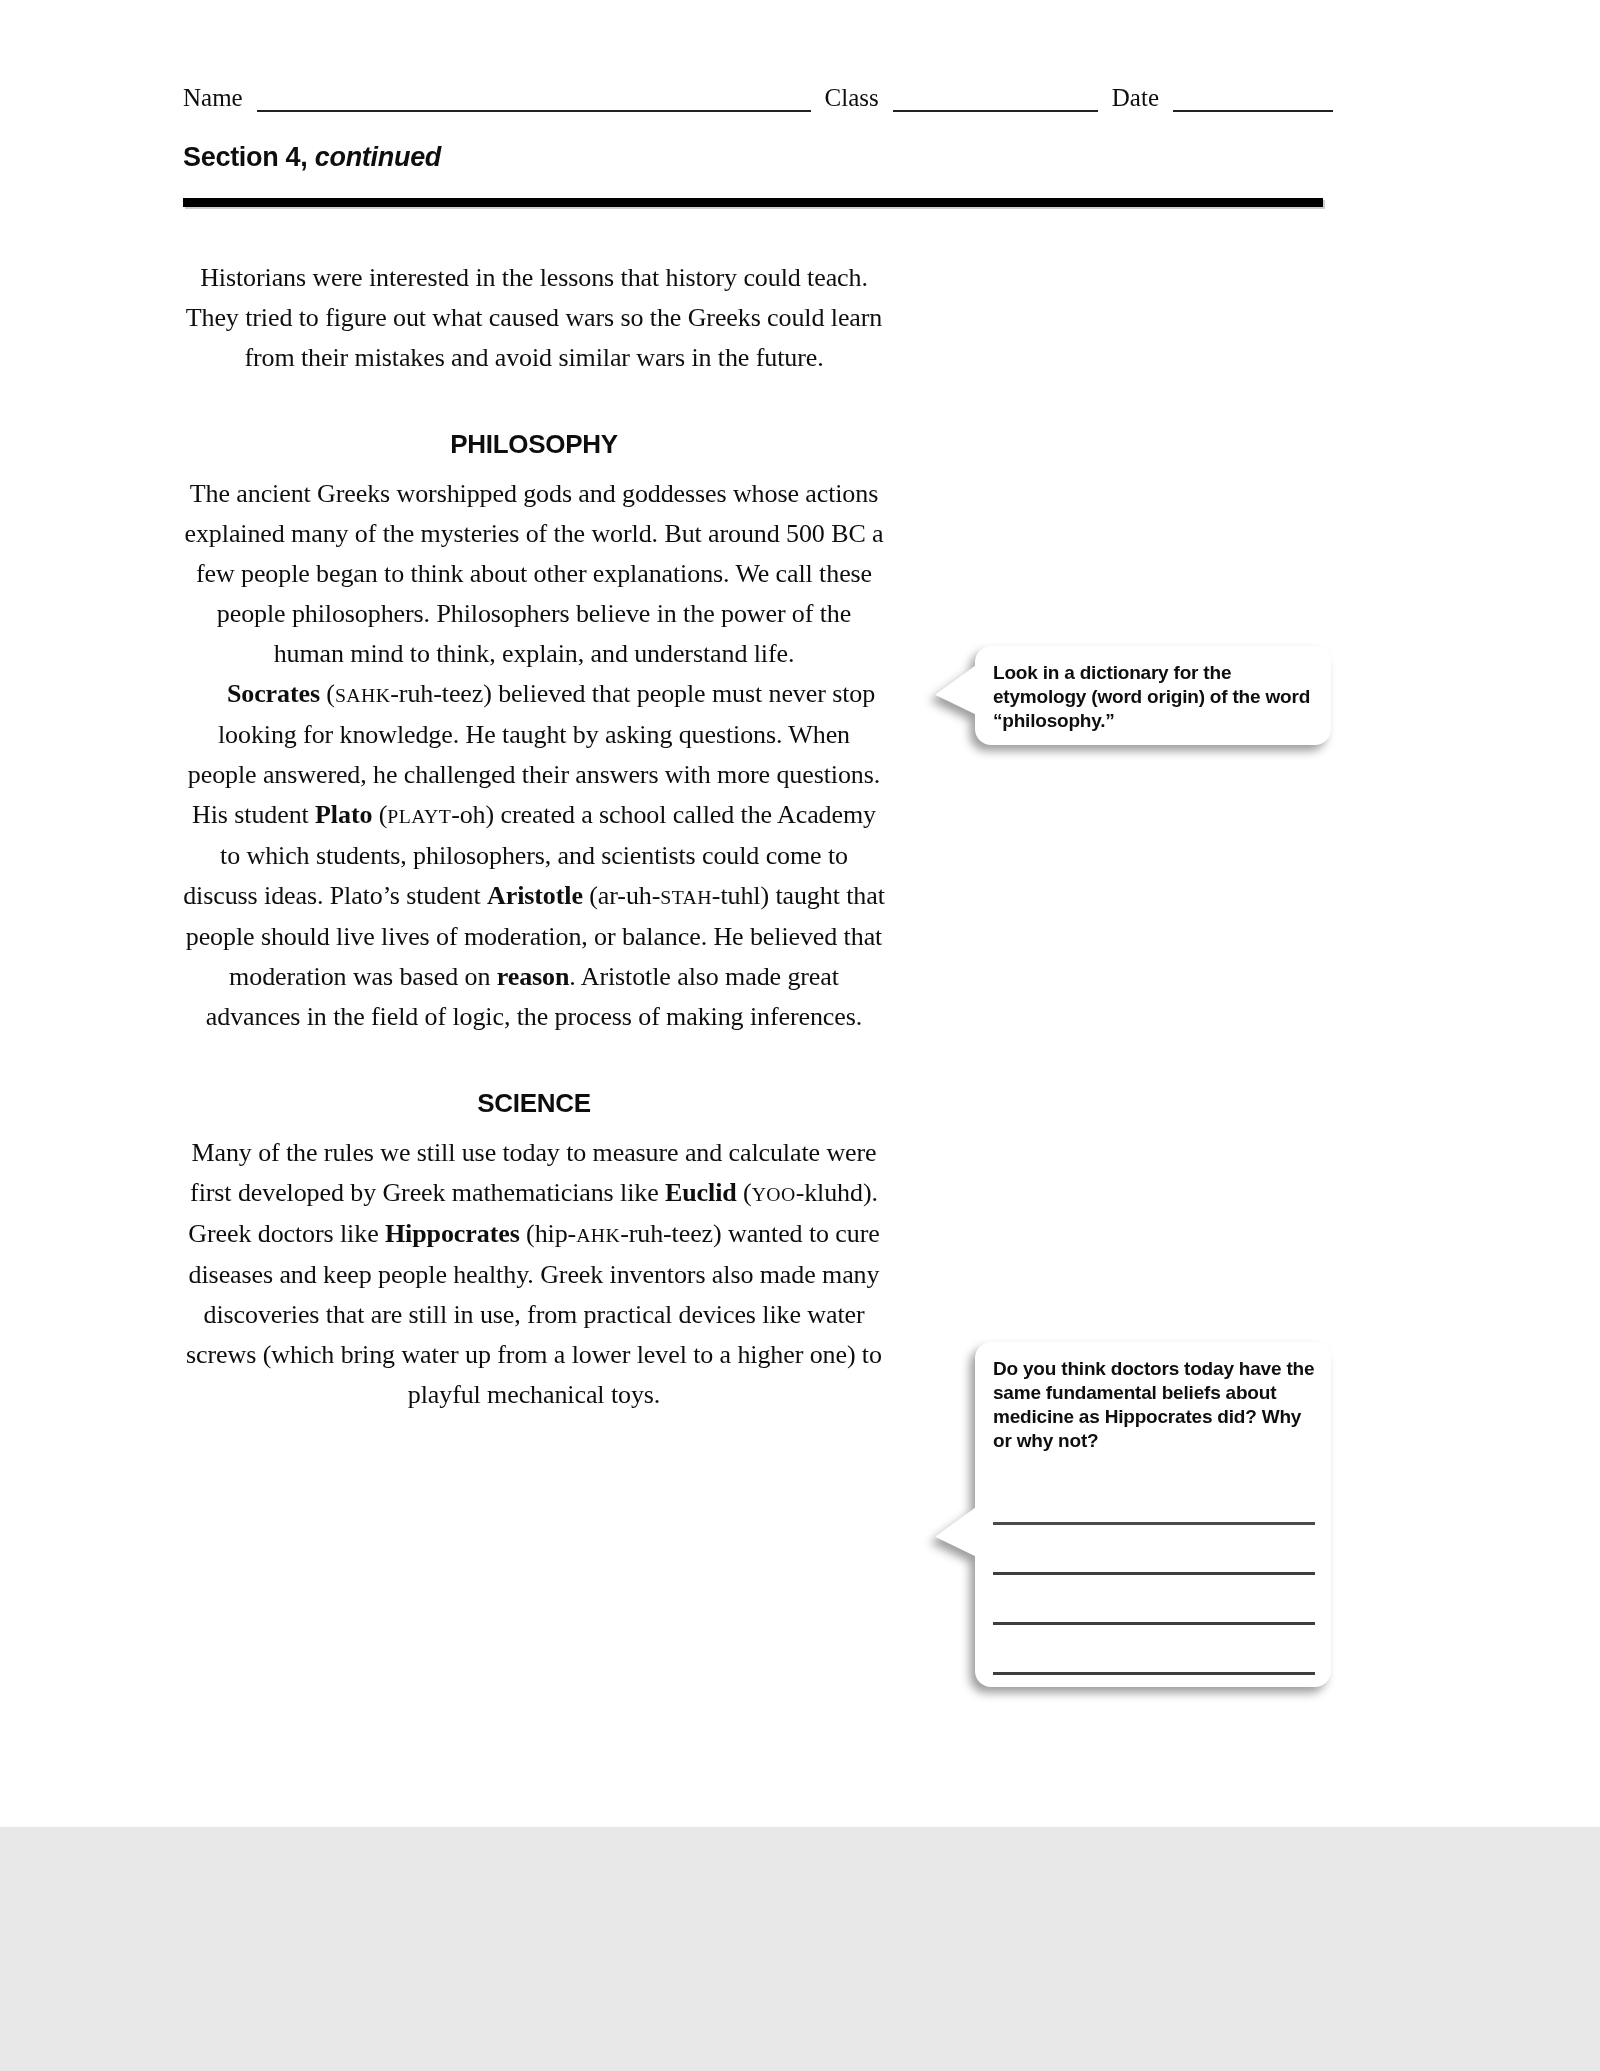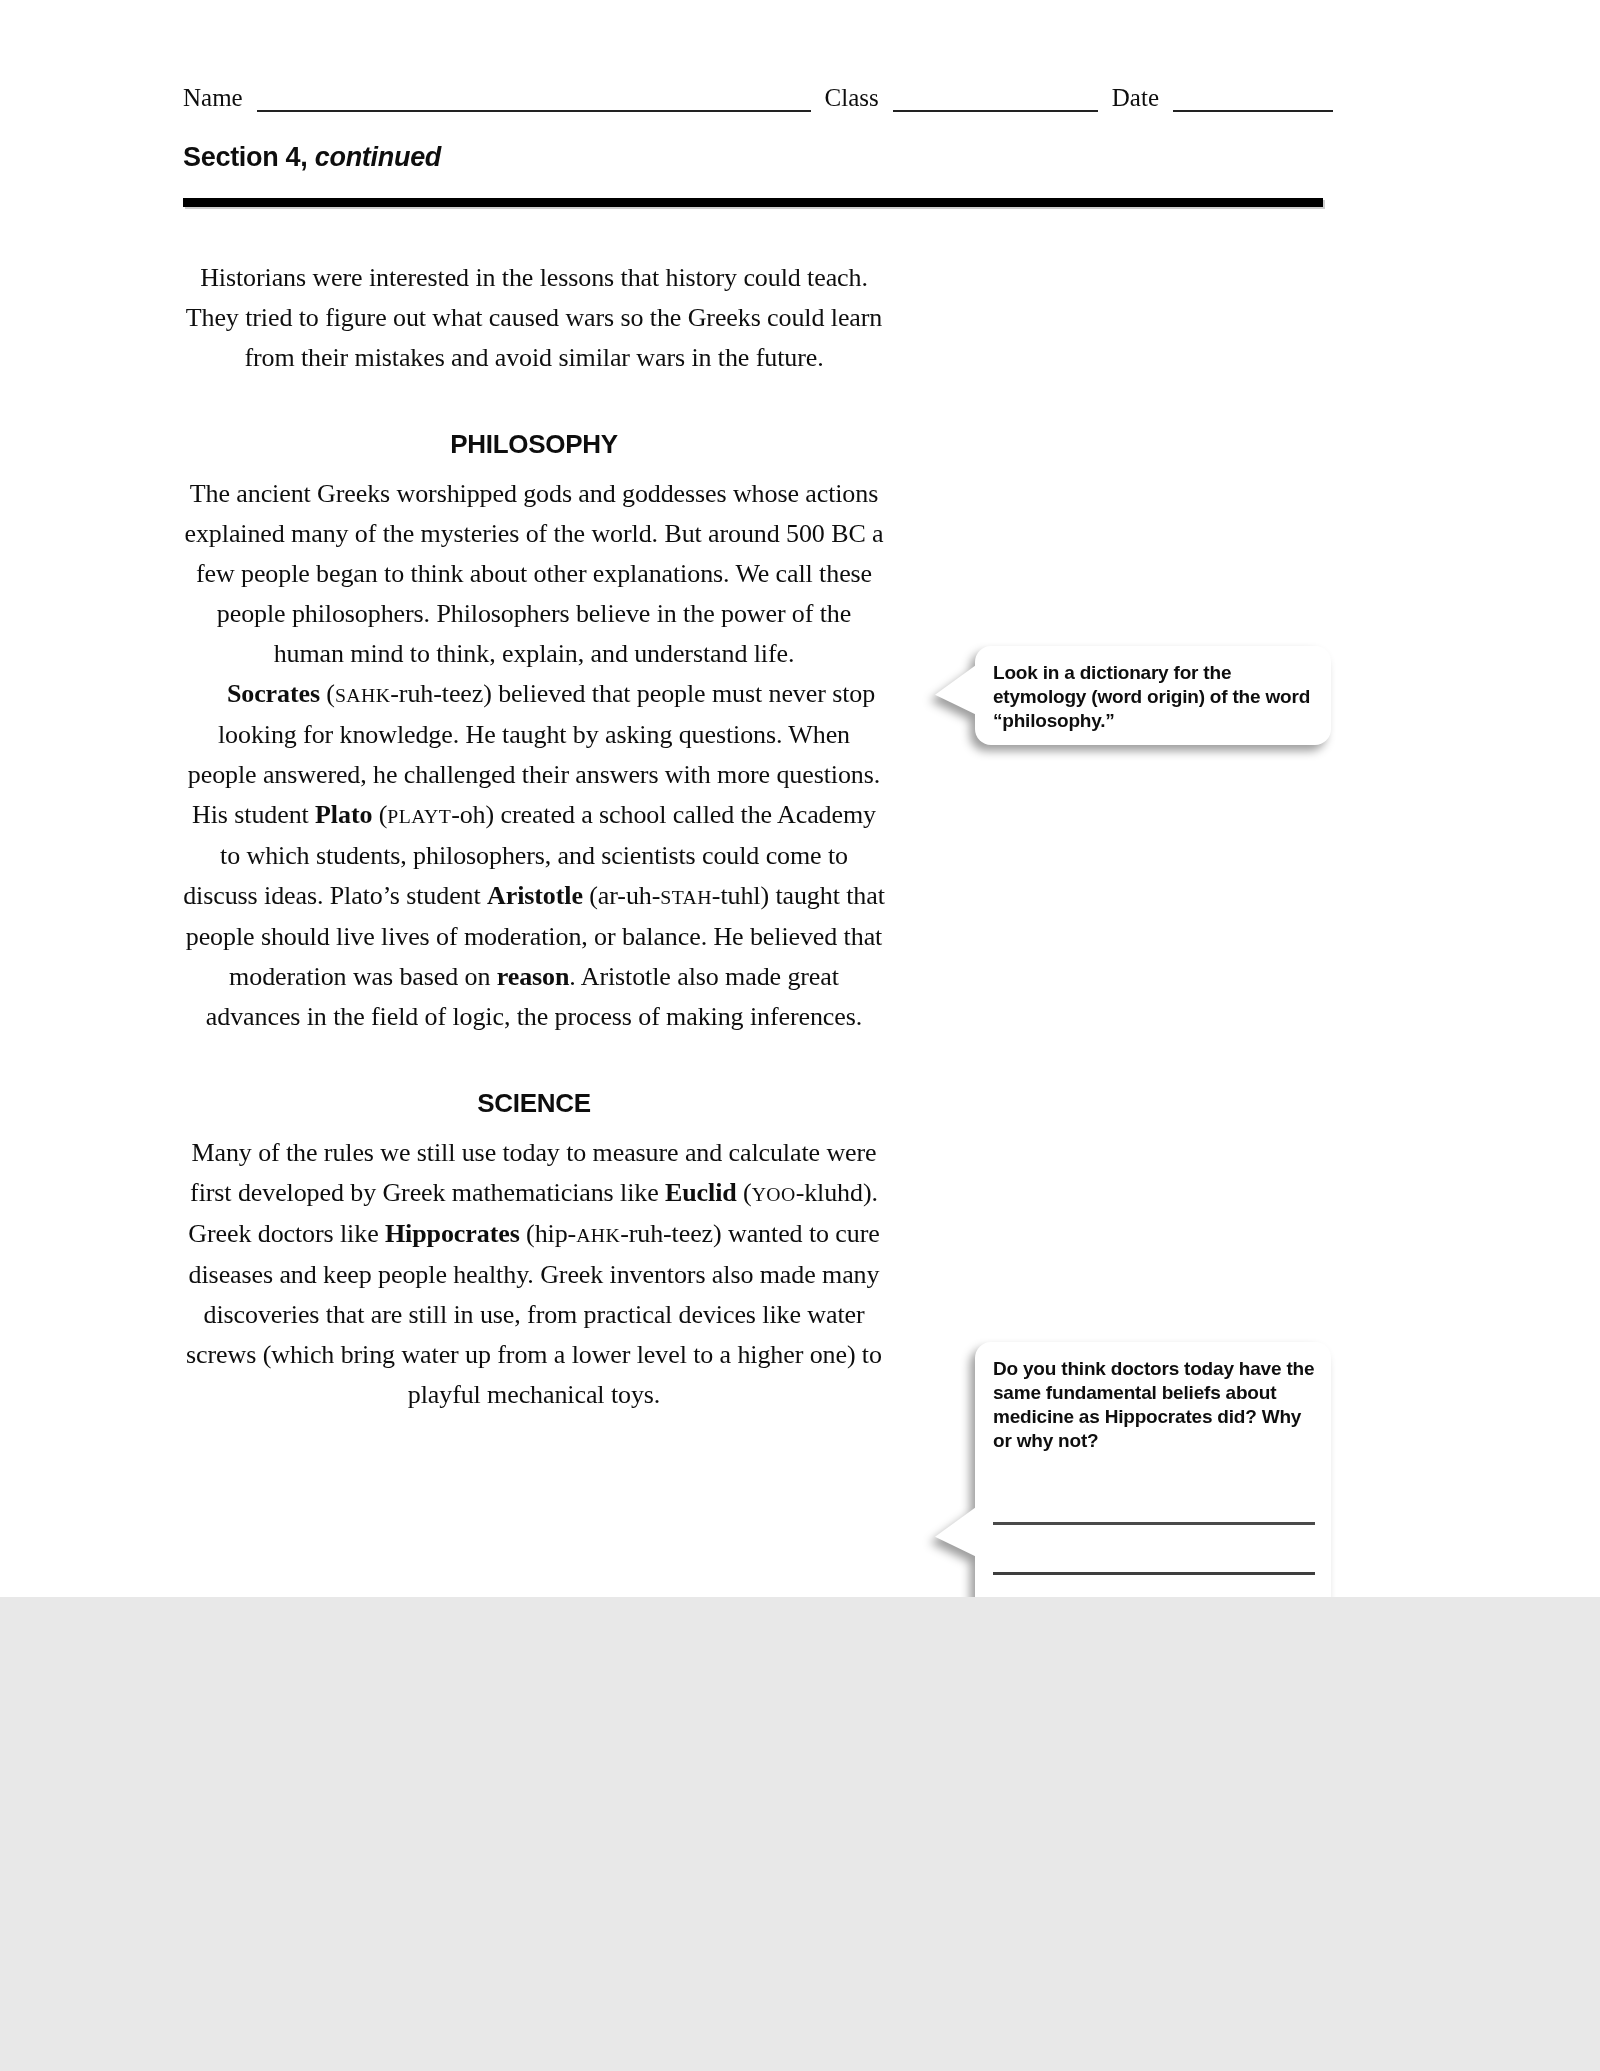--- a/index.html
+++ b/index.html
@@ -1,18 +1,18 @@
 <!DOCTYPE html>
 <html><head>
 <meta charset="utf-8">
 <style>
   html,body{margin:0;padding:0;background:#e8e8e8;}
   .page{
     position:relative;
-    width:1600px;height:1597px;
+    width:1600px;height:1827px;
     background:#ffffff;
     font-family:"Liberation Serif", serif;
     color:#0e0e0e;
     overflow:hidden;
   }
   
   .topbar{
     position:absolute;left:183px;top:80px;width:1150px;
     display:flex;align-items:flex-end;gap:14px;
     font-size:25px;

